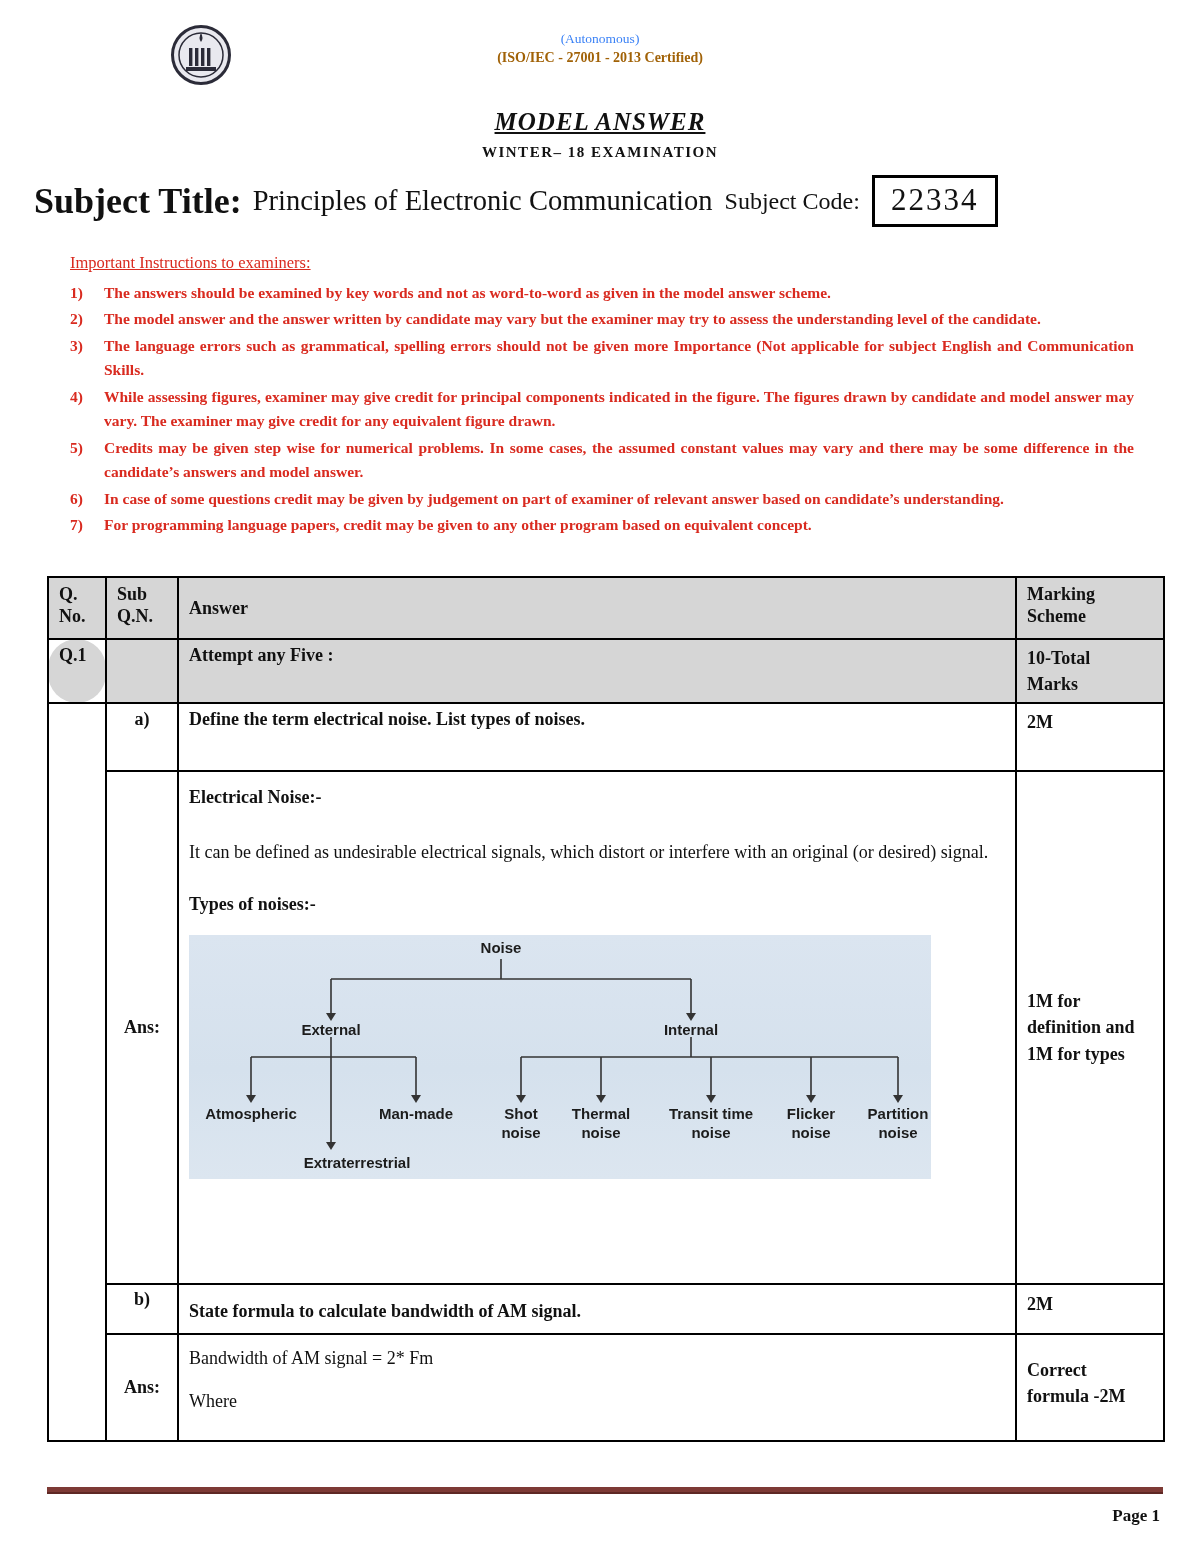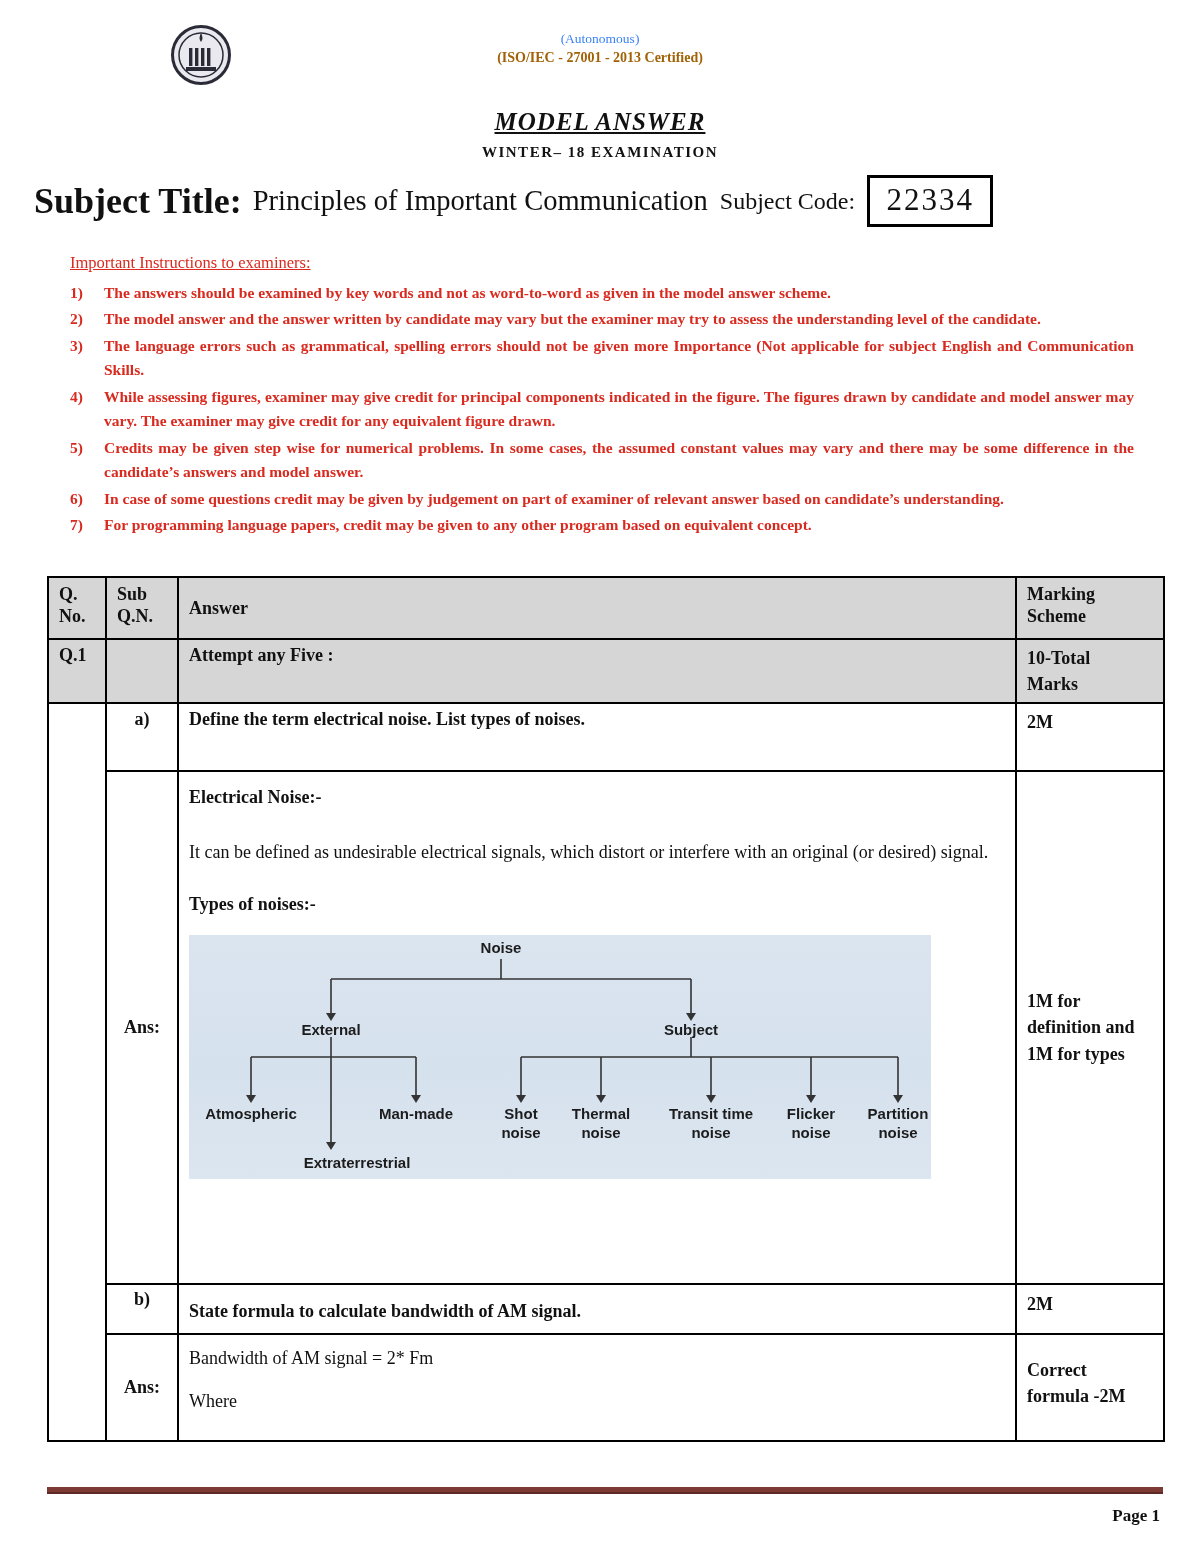--- a/index.html
+++ b/index.html
@@ -63,21 +63,21 @@
   table.answers td {
     border: 2px solid #000; vertical-align: top;
     padding: 5px 10px; font-size: 18px;
   }
   .col-qno  { width: 58px; }
   .col-subq { width: 72px; }
   .col-ans  { width: 838px; }
   .col-mark { width: 148px; }
   .gray { background: #d6d6d6; }
   .hdr-cell { font-weight: bold; font-size: 17.5px; line-height: 1.25; padding-top: 8px; }
-  .q1-cell { font-size: 19px; font-weight: bold; }
+  .q1-cell { font-size: 19px; font-weight: bold; border-radius: 29px; }
   .attempt-cell { font-size: 18.5px; font-weight: bold; padding-top: 12px; }
   .sub-label { text-align: center; font-weight: bold; font-size: 18.5px; padding-top: 10px; }
   .question-cell { font-weight: bold; font-size: 18.5px; padding-top: 14px; }
   .marks-cell { font-weight: bold; font-size: 18.5px; padding-top: 12px; line-height: 1.45; }
   .mid { vertical-align: middle !important; }
   .ans-label { text-align: center; font-weight: bold; font-size: 18.5px; }
   .ansA-heading { font-weight: bold; margin: 10px 0 26px; }
   .ansA-def { text-align: justify; line-height: 2.0; margin-bottom: 24px; }
   .ansA-types { font-weight: bold; margin-bottom: 20px; }
   .ansB-line1 { margin-top: 8px; }
@@ -124,21 +124,21 @@
   </div>
   <div class="autonomous">(Autonomous)</div>
   <div class="cert">(ISO/IEC - 27001 - 2013 Certified)</div>
 </div>
 
 <div class="model-answer">MODEL ANSWER</div>
 <div class="examination">WINTER– 18 EXAMINATION</div>
 
 <div class="subject-line">
   <span class="st-label">Subject Title:</span>
-  <span class="st-value">Principles of Important Communication</span>
+  <span class="st-value">Principles of Electronic Communication</span>
   <span class="sc-label">Subject Code:</span>
   <span class="sc-box">22334</span>
 </div>
 
 <div class="instructions">
   <div class="instr-heading">Important Instructions to examiners:</div>
 
   <div class="instr-item">
     <span class="instr-num">1)</span>
     <span class="instr-text">The answers should be examined by key words and not as word-to-word as given in the model answer scheme.</span>
@@ -238,21 +238,21 @@
             <polygon points="137,207 147,207 142,215"></polygon>
             <polygon points="327,160 337,160 332,168"></polygon>
             <polygon points="407,160 417,160 412,168"></polygon>
             <polygon points="517,160 527,160 522,168"></polygon>
             <polygon points="617,160 627,160 622,168"></polygon>
             <polygon points="704,160 714,160 709,168"></polygon>
           </g>
         </svg>
         <div class="node" style="left:312px; top:4px;">Noise</div>
         <div class="node" style="left:142px; top:86px;">External</div>
-        <div class="node" style="left:502px; top:86px;">Subject</div>
+        <div class="node" style="left:502px; top:86px;">Internal</div>
         <div class="node" style="left:62px;  top:170px;">Atmospheric</div>
         <div class="node" style="left:227px; top:170px;">Man-made</div>
         <div class="node" style="left:332px; top:170px;">Shot
 noise</div>
         <div class="node" style="left:412px; top:170px;">Thermal
 noise</div>
         <div class="node" style="left:522px; top:170px;">Transit time
 noise</div>
         <div class="node" style="left:622px; top:170px;">Flicker
 noise</div>

